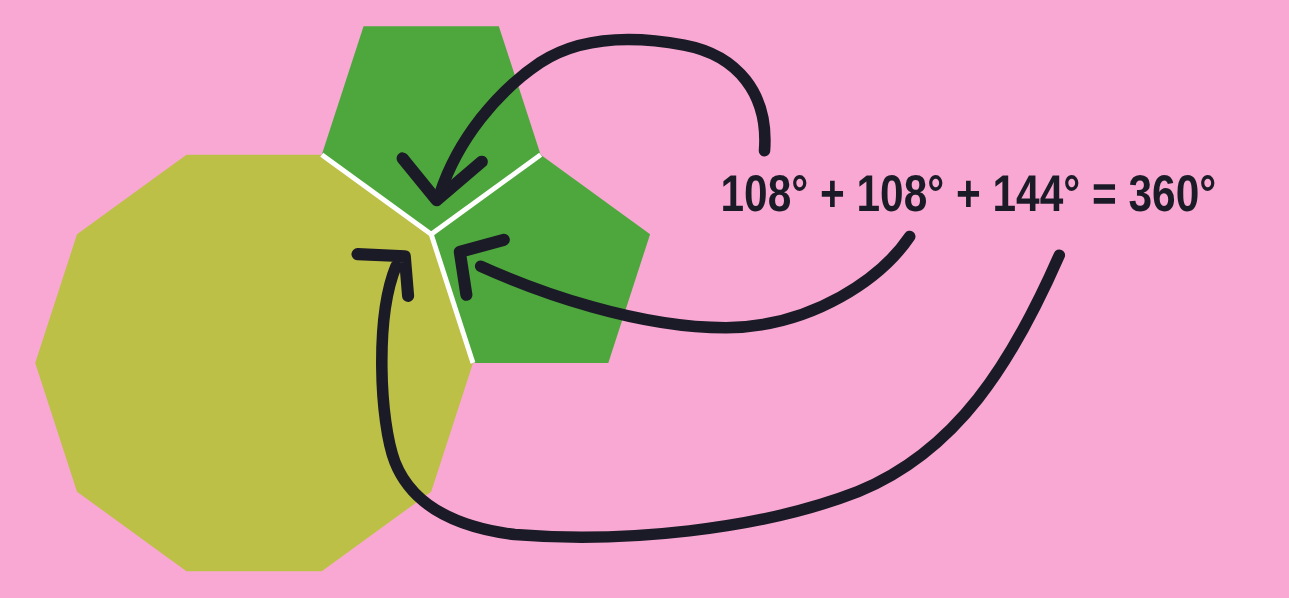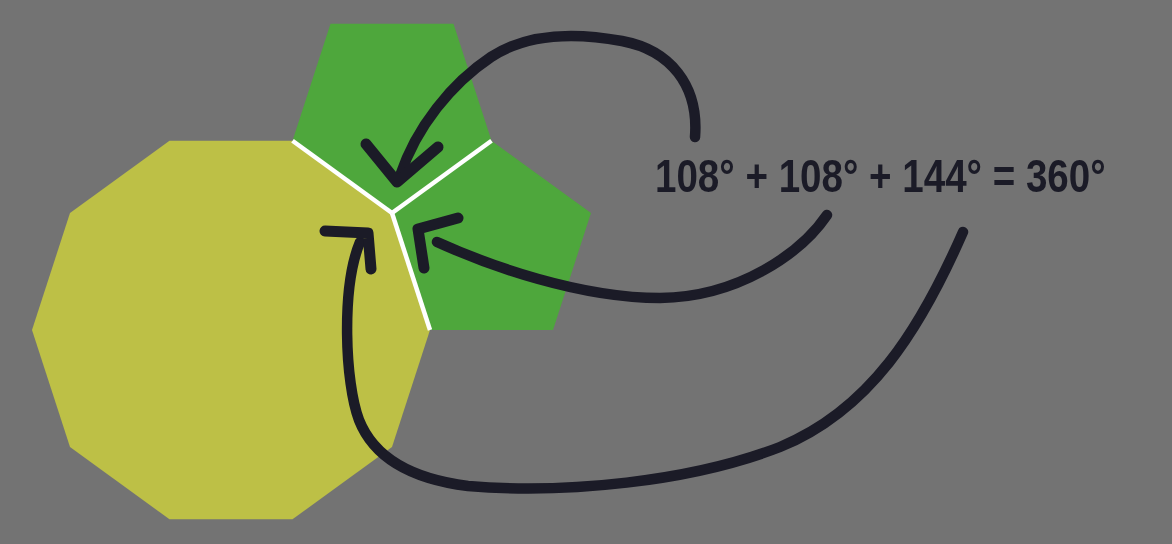--- a/index.html
+++ b/index.html
@@ -5,21 +5,21 @@
   html, body {
     margin: 0;
     padding: 0;
     background: #ffffff;
     font-family: "Liberation Sans", sans-serif;
   }
   .stage {
     position: relative;
     width: 1172px;
     height: 544px;
-    background: #737373;
+    background: #f9a8d4;
     overflow: hidden;
   }
   .diagram-svg {
     position: absolute;
     inset: 0;
     width: 1172px;
     height: 544px;
   }
   .shape { stroke: none; }
   .sep {

